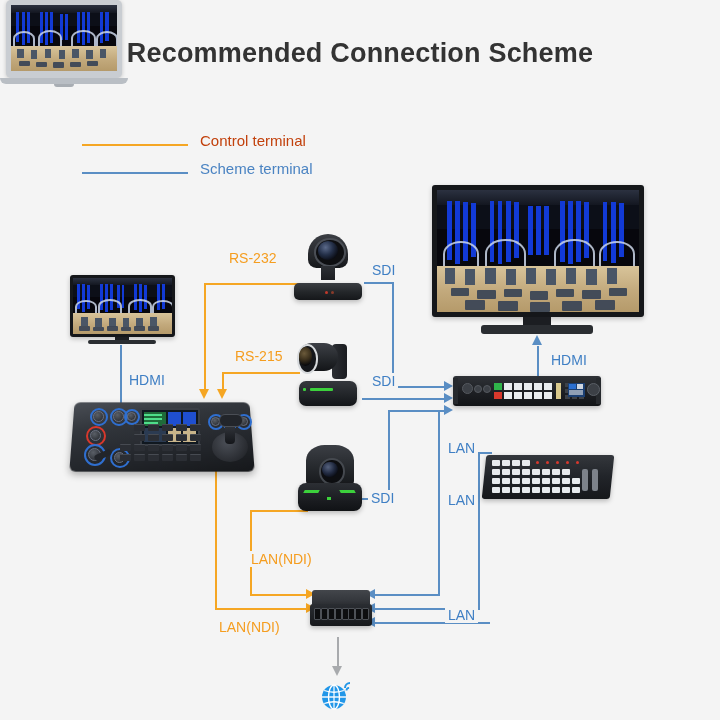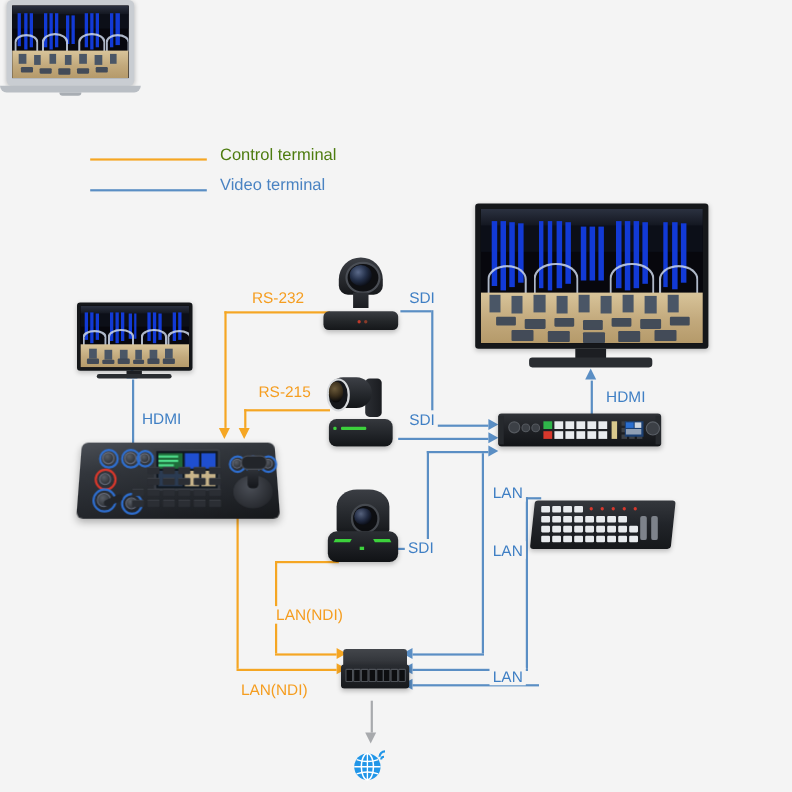--- a/index.html
+++ b/index.html
@@ -144,29 +144,30 @@
   .console .joy-base{position:absolute;border-radius:50%;
     background:radial-gradient(circle at 42% 34%,#4b4f57,#1a1c20);}
   .console .joy-stick{position:absolute;background:linear-gradient(180deg,#3a3e45,#14161a);border-radius:4px;}
   .console .joy-top{position:absolute;border-radius:50%;background:#22252a;border:1px solid #4a4e55;}
 </style>
 </head>
 <body>
 
 <div id="stage">
 
+  <div class="abs" id="title">Recommended Connection Scheme</div>
 
   <div class="abs" id="legend">
     <div class="legend-row">
       <span class="legend-line" style="background:#f5a623;"></span>
-      <span class="legend-label" style="color:#4d7c0f;">Control terminal</span>
+      <span class="legend-label" style="color:#c2410c;">Control terminal</span>
     </div>
     <div class="legend-row">
       <span class="legend-line" style="background:#5a8ec4;"></span>
-      <span class="legend-label" style="color:#4a83c2;">Video terminal</span>
+      <span class="legend-label" style="color:#4a83c2;">Scheme terminal</span>
     </div>
   </div>
 
   <div class="ln h" style="left:364px;top:282px;width:28px;border-color:#5a8ec4;"></div>
   <div class="ln v" style="left:392px;top:282px;height:104px;border-color:#5a8ec4;"></div>
   <div class="ln h" style="left:392px;top:386px;width:52px;border-color:#5a8ec4;"></div>
   <div class="ar right" style="left:444px;top:381px;border-left:9px solid #5a8ec4;"></div>
 
   <div class="ln h" style="left:362px;top:398px;width:82px;border-color:#5a8ec4;"></div>
   <div class="ar right" style="left:444px;top:393px;border-left:9px solid #5a8ec4;"></div>
@@ -207,21 +208,21 @@
   <div class="ln h" style="left:250px;top:594px;width:56px;border-color:#f5a623;"></div>
   <div class="ar right" style="left:306px;top:589px;border-left:9px solid #f5a623;"></div>
 
   <div class="ln v" style="left:215px;top:470px;height:138px;border-color:#f5a623;"></div>
   <div class="ln h" style="left:215px;top:608px;width:91px;border-color:#f5a623;"></div>
   <div class="ar right" style="left:306px;top:603px;border-left:9px solid #f5a623;"></div>
 
   <div class="ln v" style="left:337px;top:637px;height:29px;border-color:#a8aaad;"></div>
   <div class="ar down" style="left:332px;top:666px;border-top:10px solid #a8aaad;"></div>
 
-  <div class="lbl o" style="left:226px;top:262px;">RS-232</div>
+  <div class="lbl o" style="left:226px;top:250px;">RS-232</div>
   <div class="lbl o" style="left:232px;top:348px;">RS-215</div>
   <div class="lbl b" style="left:369px;top:262px;">SDI</div>
   <div class="lbl b" style="left:369px;top:373px;">SDI</div>
   <div class="lbl b" style="left:368px;top:490px;">SDI</div>
   <div class="lbl b" style="left:126px;top:372px;">HDMI</div>
   <div class="lbl b" style="left:548px;top:352px;">HDMI</div>
   <div class="lbl b" style="left:445px;top:440px;">LAN</div>
   <div class="lbl b" style="left:445px;top:492px;">LAN</div>
   <div class="lbl b" style="left:445px;top:607px;">LAN</div>
   <div class="lbl o" style="left:248px;top:551px;">LAN(NDI)</div>

